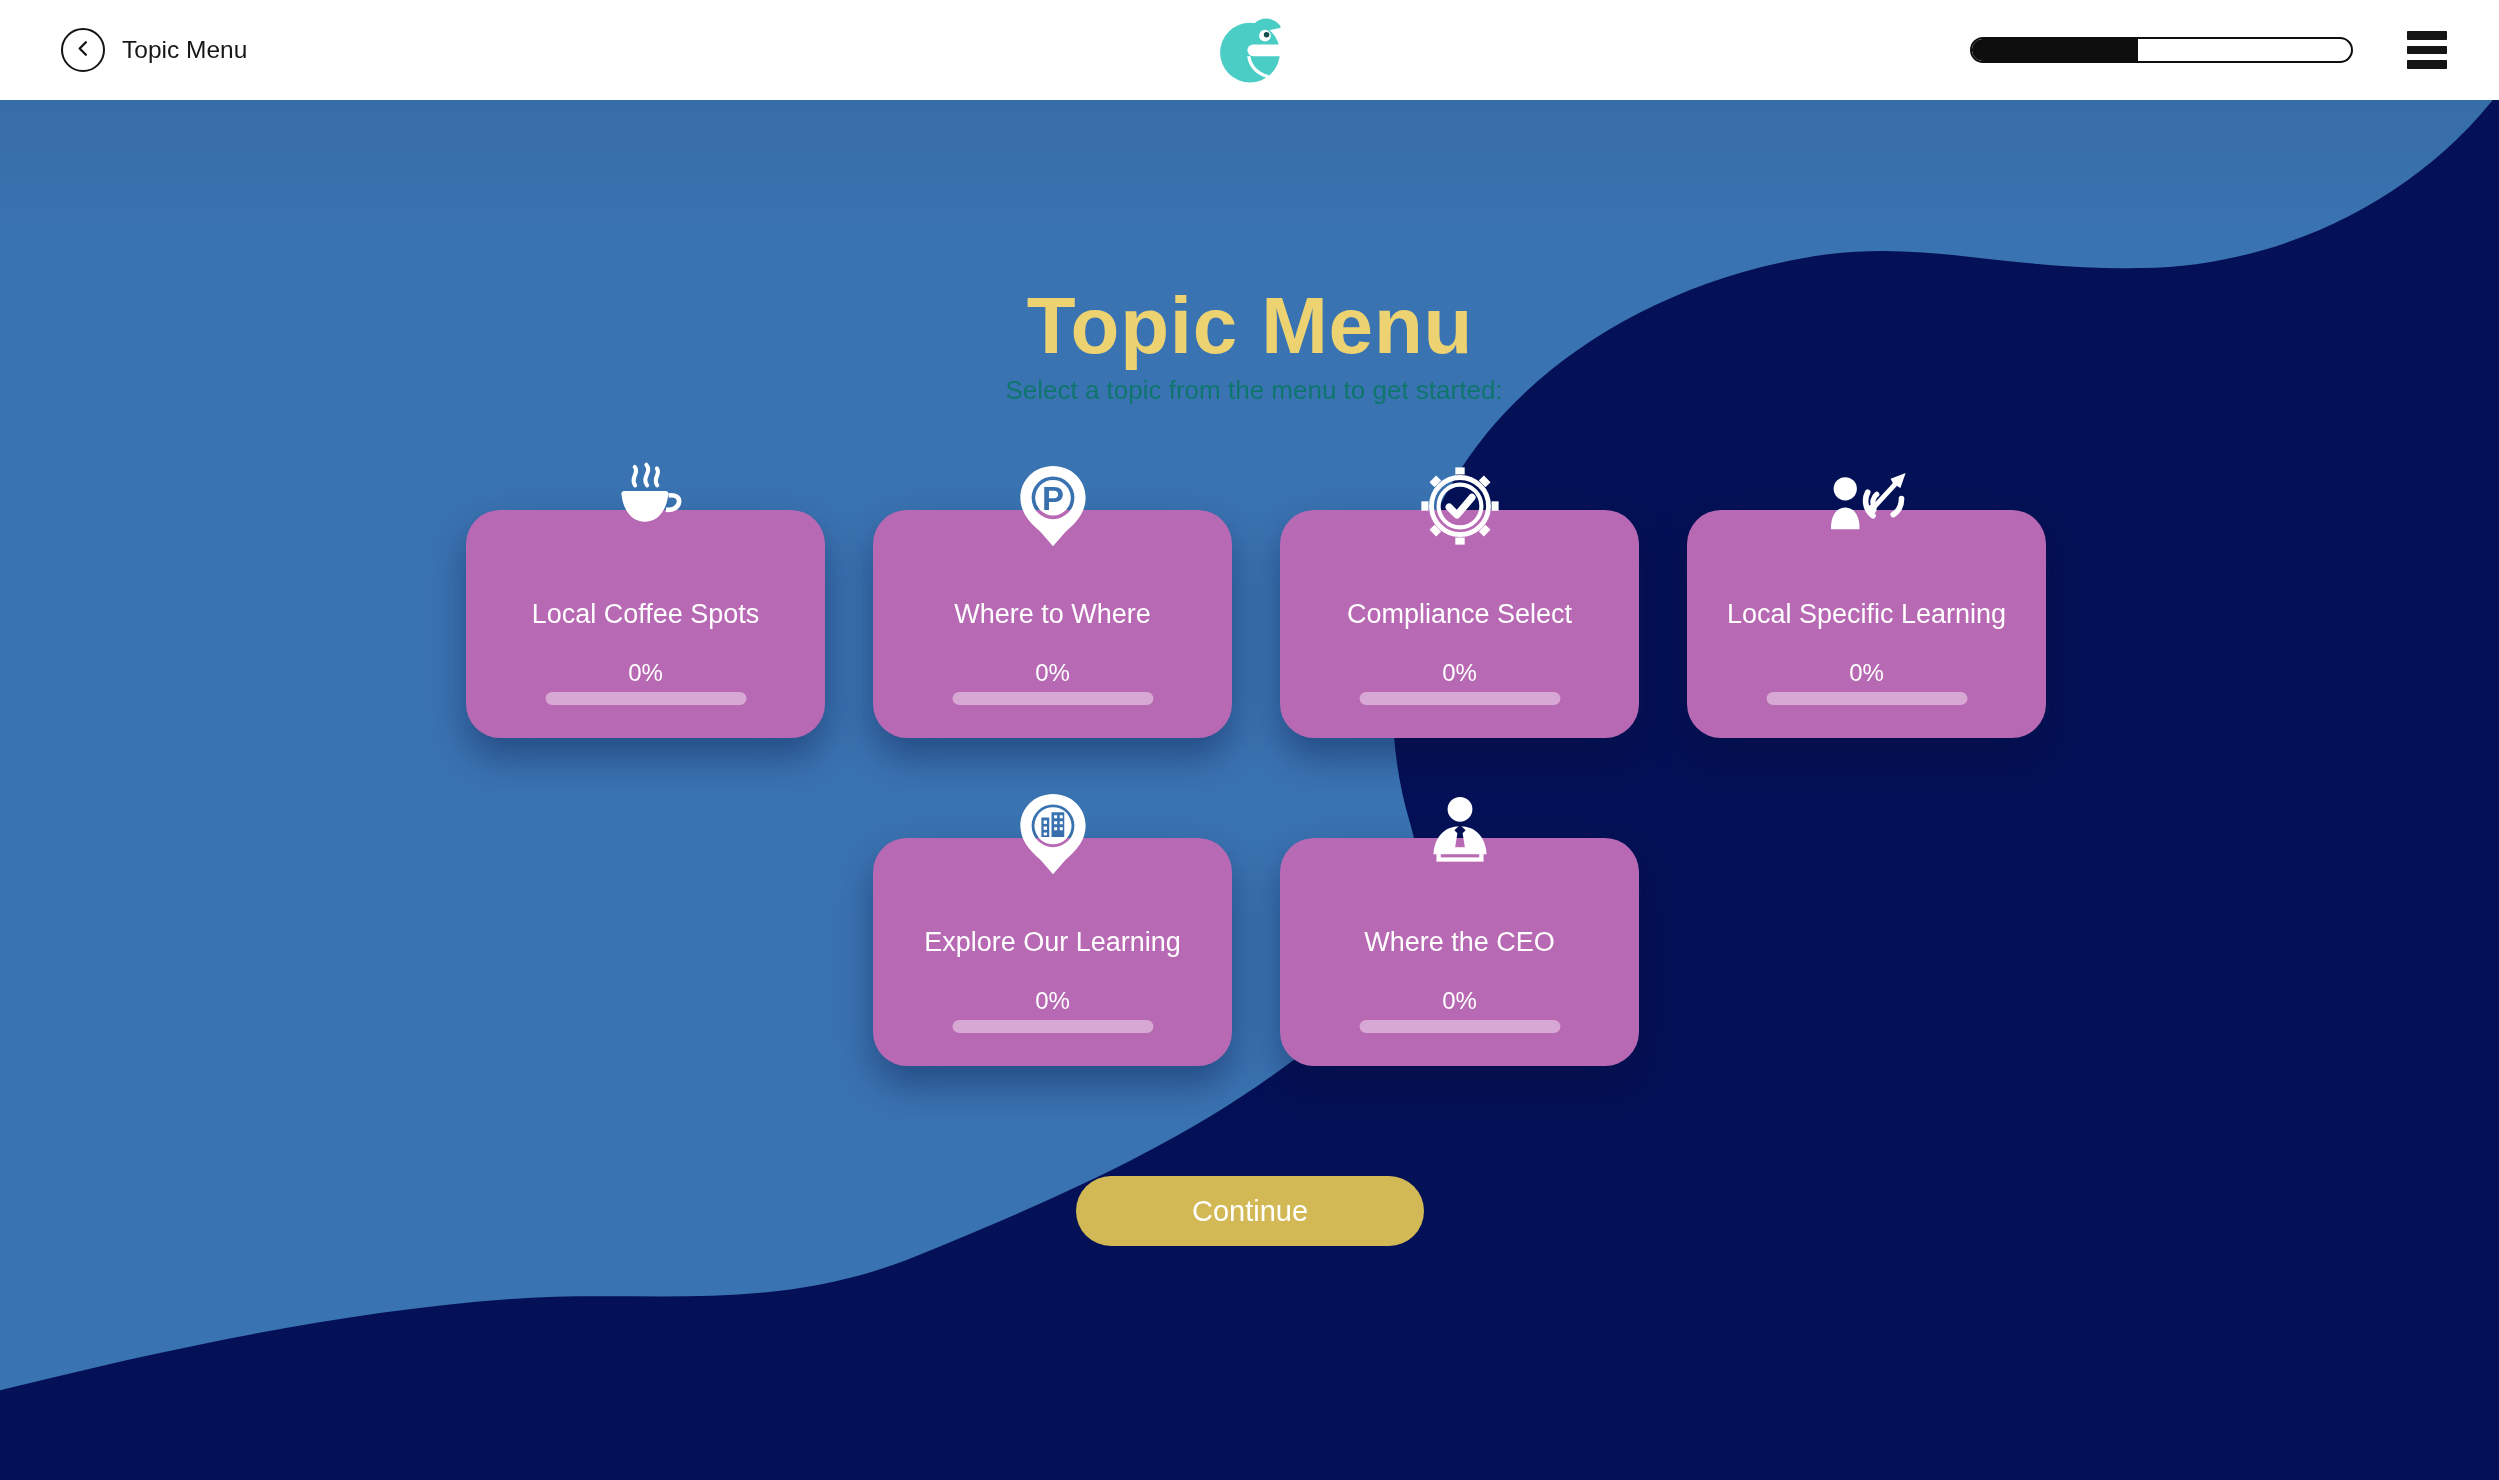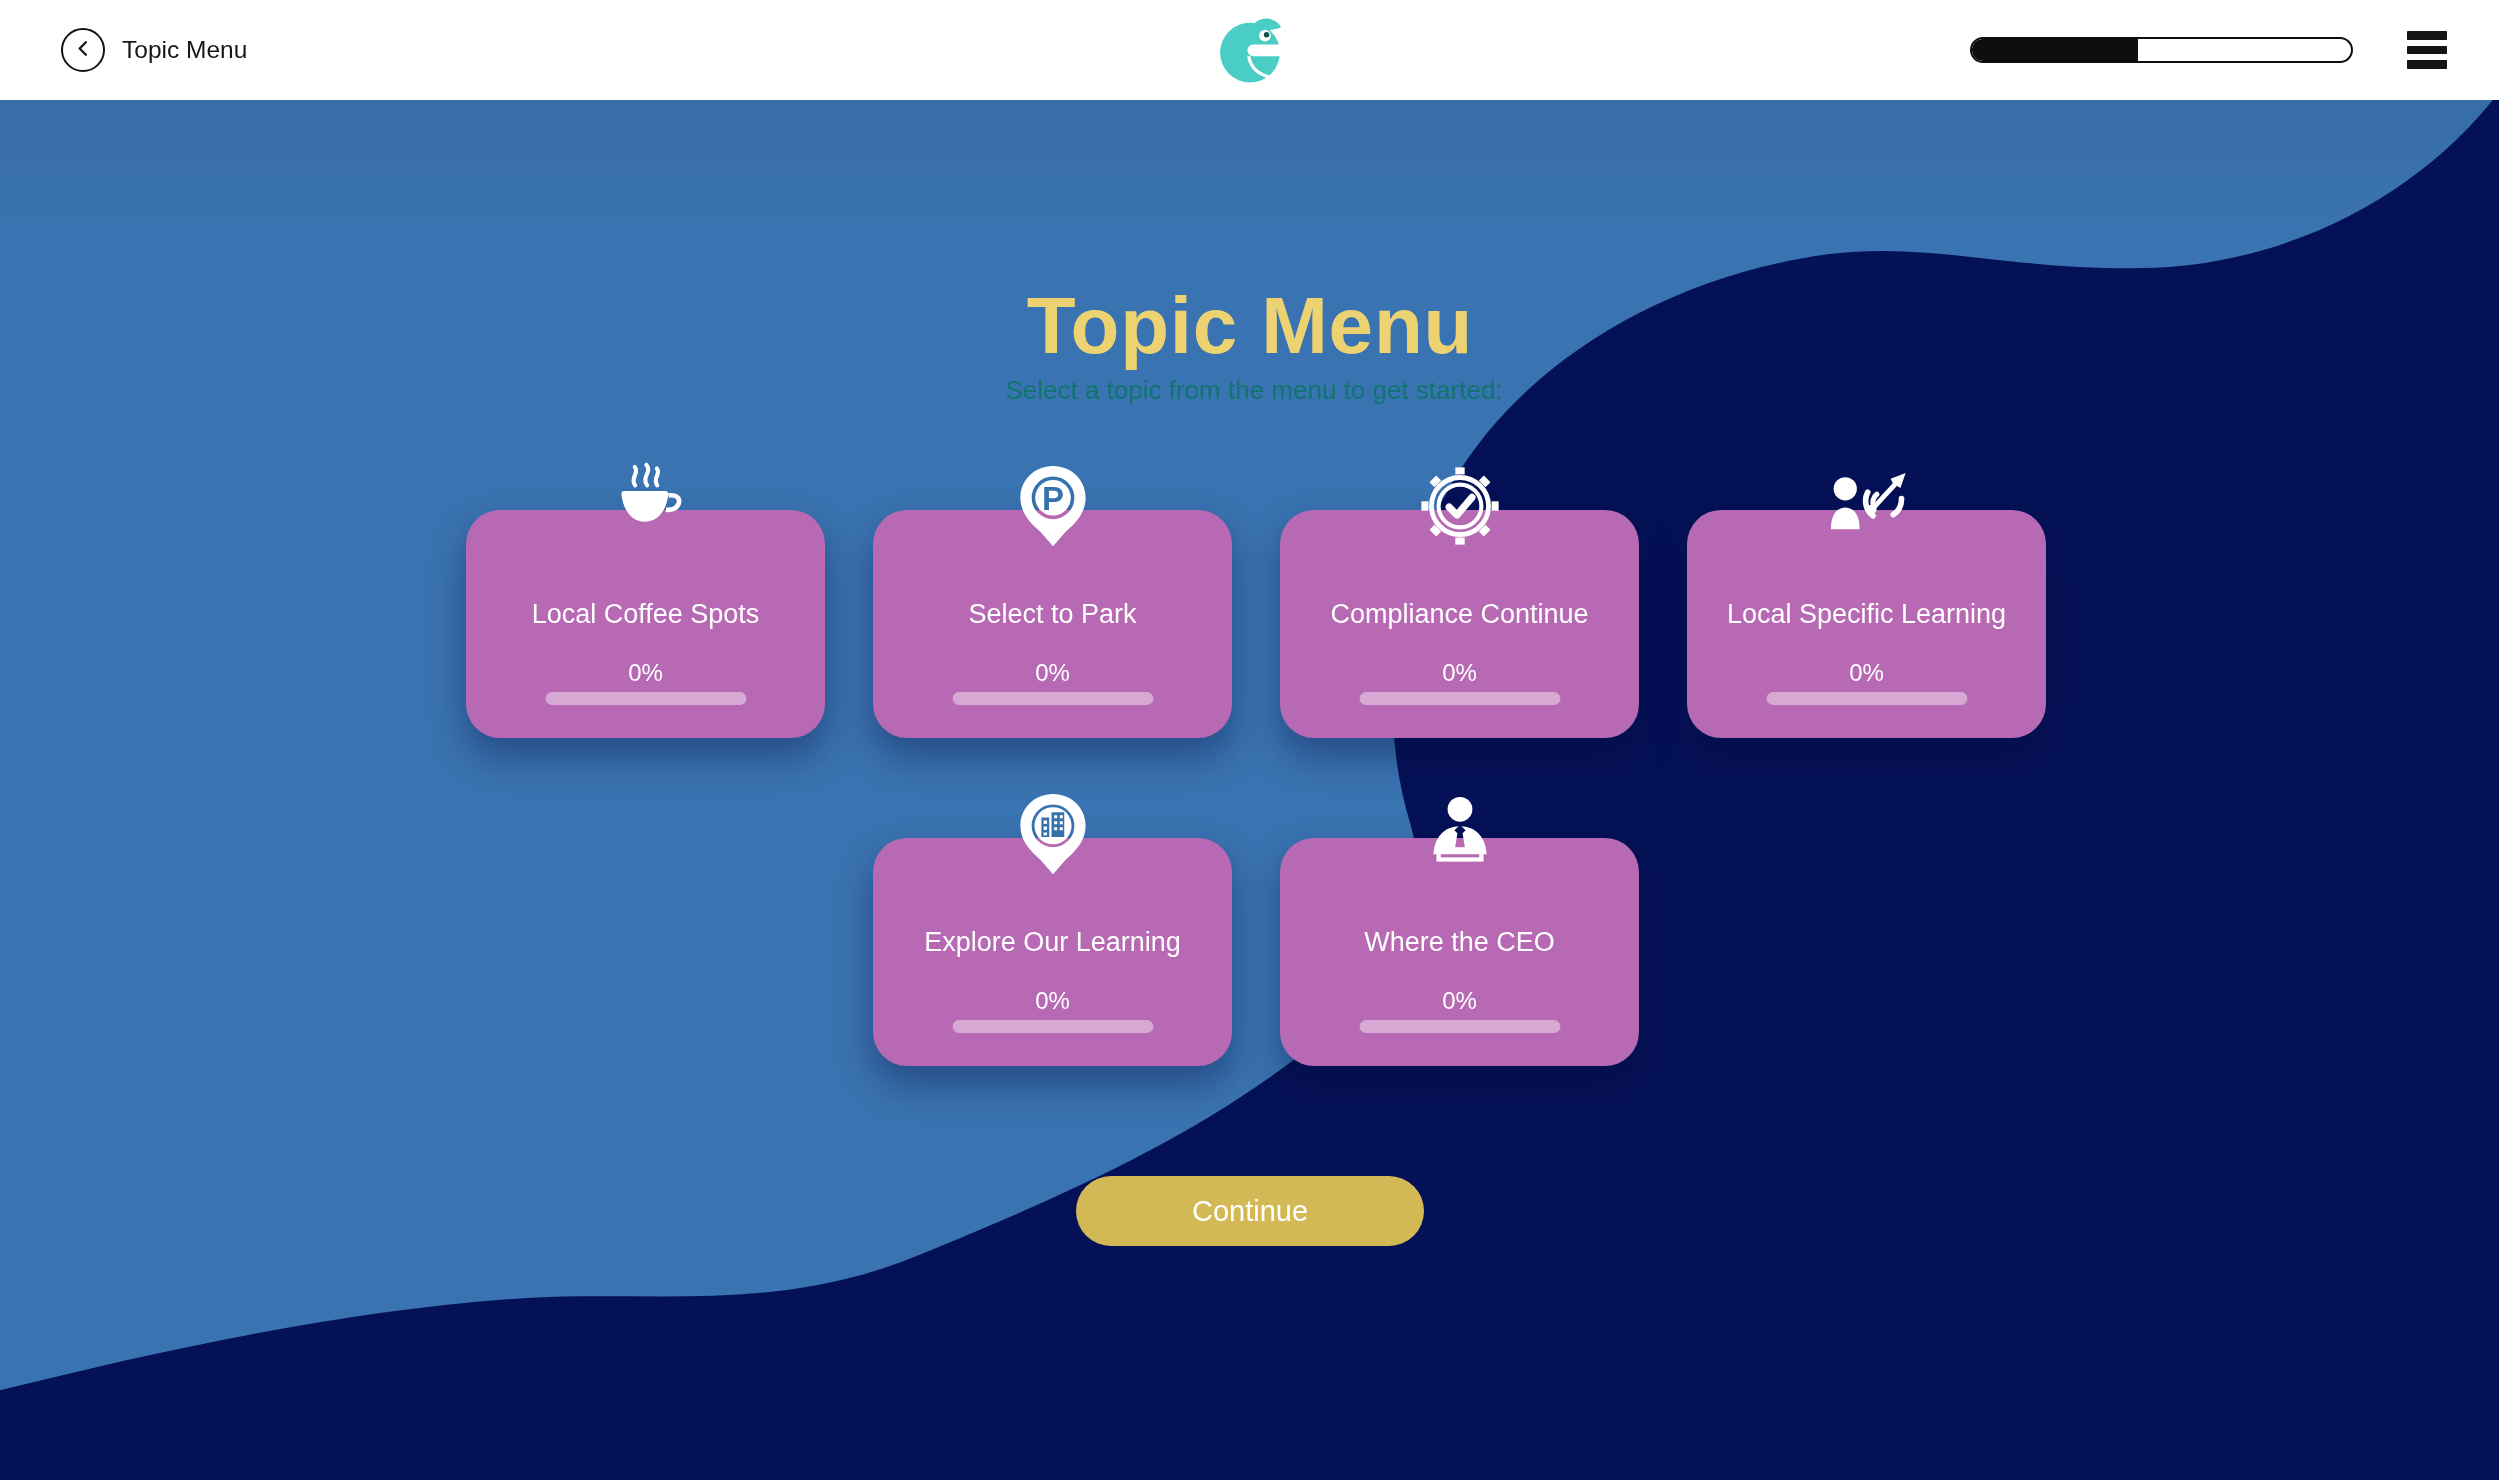--- a/index.html
+++ b/index.html
@@ -161,21 +161,21 @@
     <article class="card">
       <span class="card-icon"><svg viewBox="0 0 24 24">
           <mask id="mkpark" maskUnits="userSpaceOnUse" x="0" y="0" width="24" height="24">
  <rect width="24" height="24" fill="#fff"></rect>
             <circle cx="12" cy="9.8" r="5.7" fill="#000"></circle>
             <circle cx="12" cy="9.8" r="4.75" fill="#fff"></circle>
  <text x="12" y="13.1" text-anchor="middle" font-family="Liberation Sans, sans-serif" font-size="8.8" font-weight="bold" fill="#000">P</text>
           </mask>
  <path mask="url(#mkpark)" fill="#fff" d="M12 1.3 C16.9 1.3 20.7 5 20.7 9.8 C20.7 13.3 18.6 16.2 15.3 18.9 L12 22.7 L8.7 18.9 C5.4 16.2 3.3 13.3 3.3 9.8 C3.3 5 7.1 1.3 12 1.3 Z"></path>
         </svg></span>
-      <h3 class="card-title">Select to Park</h3>
+      <h3 class="card-title">Where to Where</h3>
       <div class="card-percent">0%</div>
       <div class="card-track">
         <div class="card-fill" style="width:0%"></div>
       </div>
     </article>
     <article class="card">
       <span class="card-icon"><svg viewBox="0 0 24 24">
           <g stroke="#fff" fill="none">
  <circle cx="12" cy="12" r="7.6" stroke-width="1.3"></circle>
             <circle cx="12" cy="12" r="5.7" stroke-width="1.1"></circle>
@@ -185,21 +185,21 @@
               <path d="M1.7 12 H3.6"></path>
               <path d="M12 1.7 V3.6"></path>
               <path d="M12 20.4 V22.3"></path>
  <path d="M17.9 6.1 L19.25 4.75"></path>
               <path d="M4.75 19.25 L6.1 17.9"></path>
               <path d="M17.9 17.9 L19.25 19.25"></path>
               <path d="M4.75 4.75 L6.1 6.1"></path>
             </g>
           </g>
         </svg></span>
-      <h3 class="card-title">Compliance Continue</h3>
+      <h3 class="card-title">Compliance Select</h3>
       <div class="card-percent">0%</div>
       <div class="card-track">
         <div class="card-fill" style="width:0%"></div>
       </div>
     </article>
     <article class="card">
       <span class="card-icon"><svg viewBox="0 0 24 24">
           <circle cx="6.2" cy="7.4" r="3.1" fill="#fff"></circle>
  <path fill="#fff" d="M2.4 17.8 C2.4 14.4 4 12.4 6.2 12.4 C8.4 12.4 10 14.4 10 17.8 L10 18.2 L2.4 18.2 Z"></path>
  <g stroke="#fff" fill="none" stroke-linecap="round">

